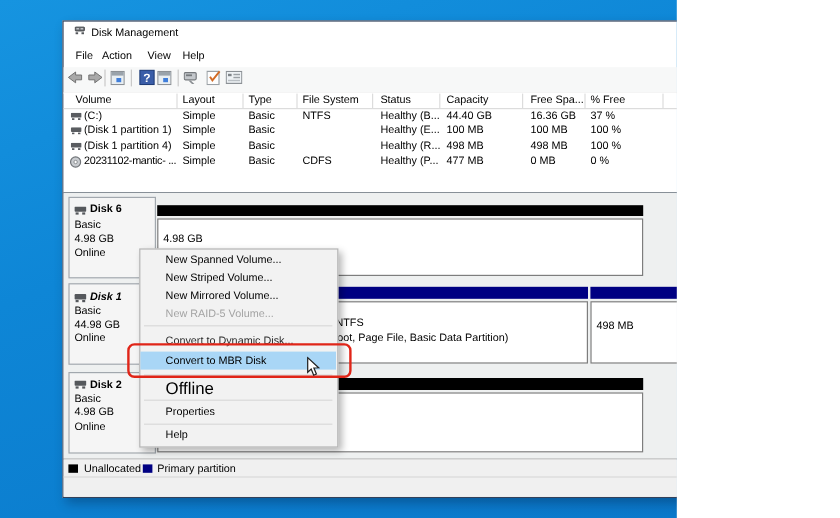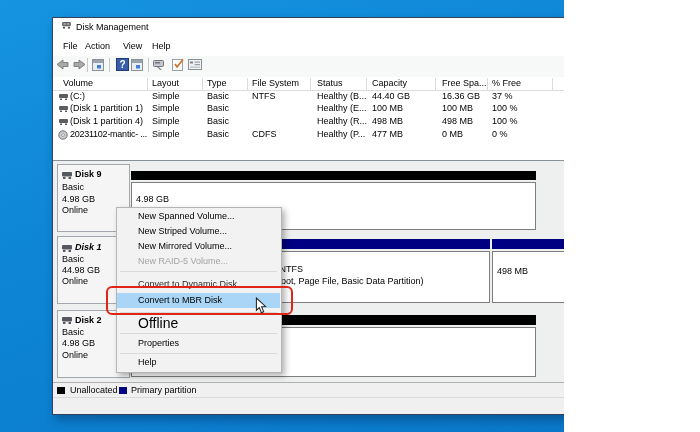--- a/index.html
+++ b/index.html
@@ -171,21 +171,21 @@
   <svg class="abs" style="left:645px;top:372px" width="8" height="5" viewBox="0 0 8 5">
       <path d="M1 1 L4 4 L7 1" stroke="#505050" stroke-width="1.2" fill="none"></path>
     </svg>
 
   <div class="abs" style="left:57px;top:164px;width:71px;height:66px;background:#f5f5f5;border:1px solid #a2a8ae;"></div>
   <svg class="abs" style="left:62px;top:172px" width="10" height="7" viewBox="0 0 10 7">
       <rect x="0" y="0" width="10" height="4.5" rx="1" fill="#55585c"></rect>
       <rect x="1" y="5" width="2.5" height="2" fill="#55585c"></rect>
       <rect x="6.5" y="5" width="2.5" height="2" fill="#55585c"></rect>
     </svg>
-  <div class="t" style="left:75px;top:169px;font-size:9px;font-weight:bold;">Disk 9</div>
+  <div class="t" style="left:75px;top:169px;font-size:9px;font-weight:bold;">Disk 6</div>
   <div class="t" style="left:62px;top:182px;font-size:9px;">Basic</div>
   <div class="t" style="left:62px;top:193.5px;font-size:9px;">4.98 GB</div>
   <div class="t" style="left:62px;top:204.5px;font-size:9px;">Online</div>
   <div class="abs" style="left:131px;top:171px;width:405px;height:9px;background:#000000;"></div>
   <div class="abs" style="left:131px;top:182px;width:403px;height:46px;border:1px solid #7d7d7d;background:#ffffff;"></div>
   <div class="t" style="left:136px;top:194px;font-size:9px;">4.98 GB</div>
   <div class="t" style="left:136px;top:206px;font-size:9px;">Unallocated</div>
 
   <div class="abs" style="left:57px;top:236px;width:71px;height:66px;background:#f5f5f5;border:1px solid #a2a8ae;"></div>
   <svg class="abs" style="left:62px;top:245px" width="10" height="7" viewBox="0 0 10 7">

